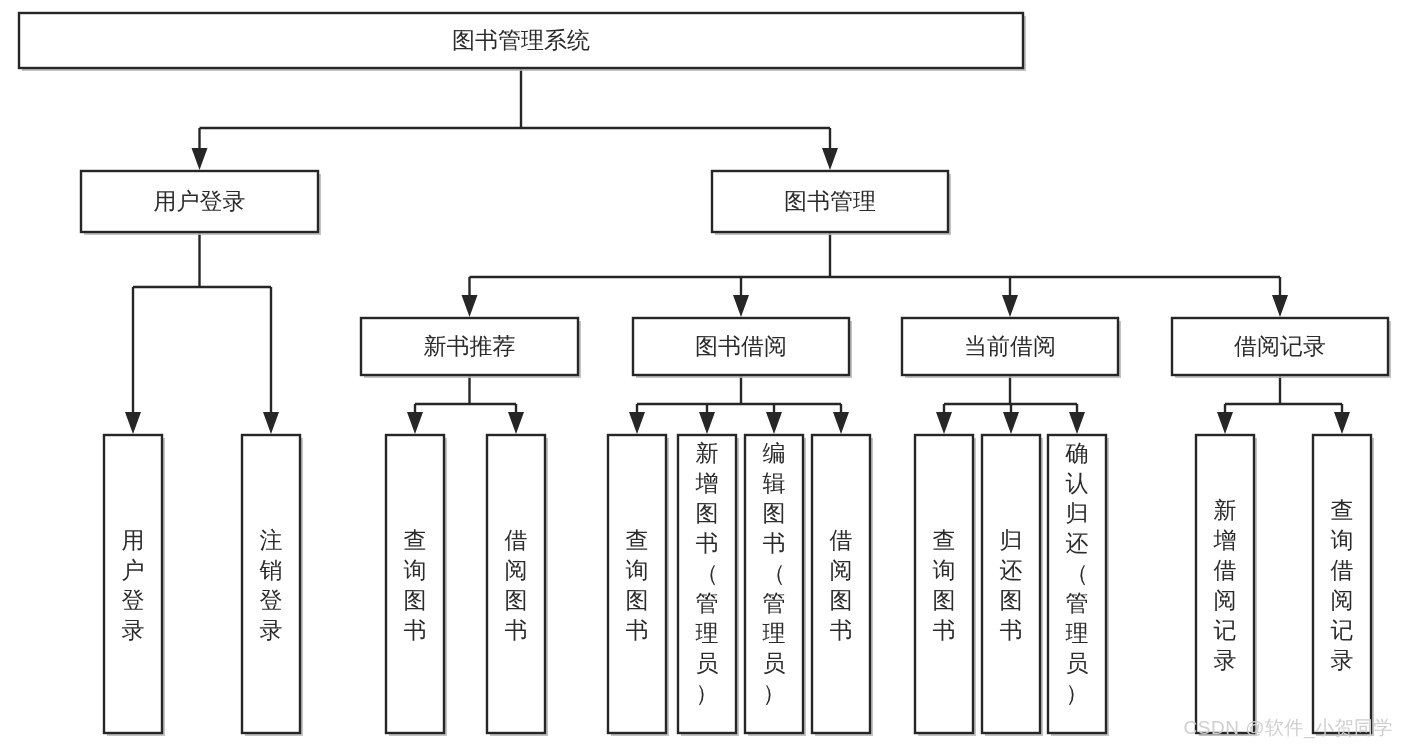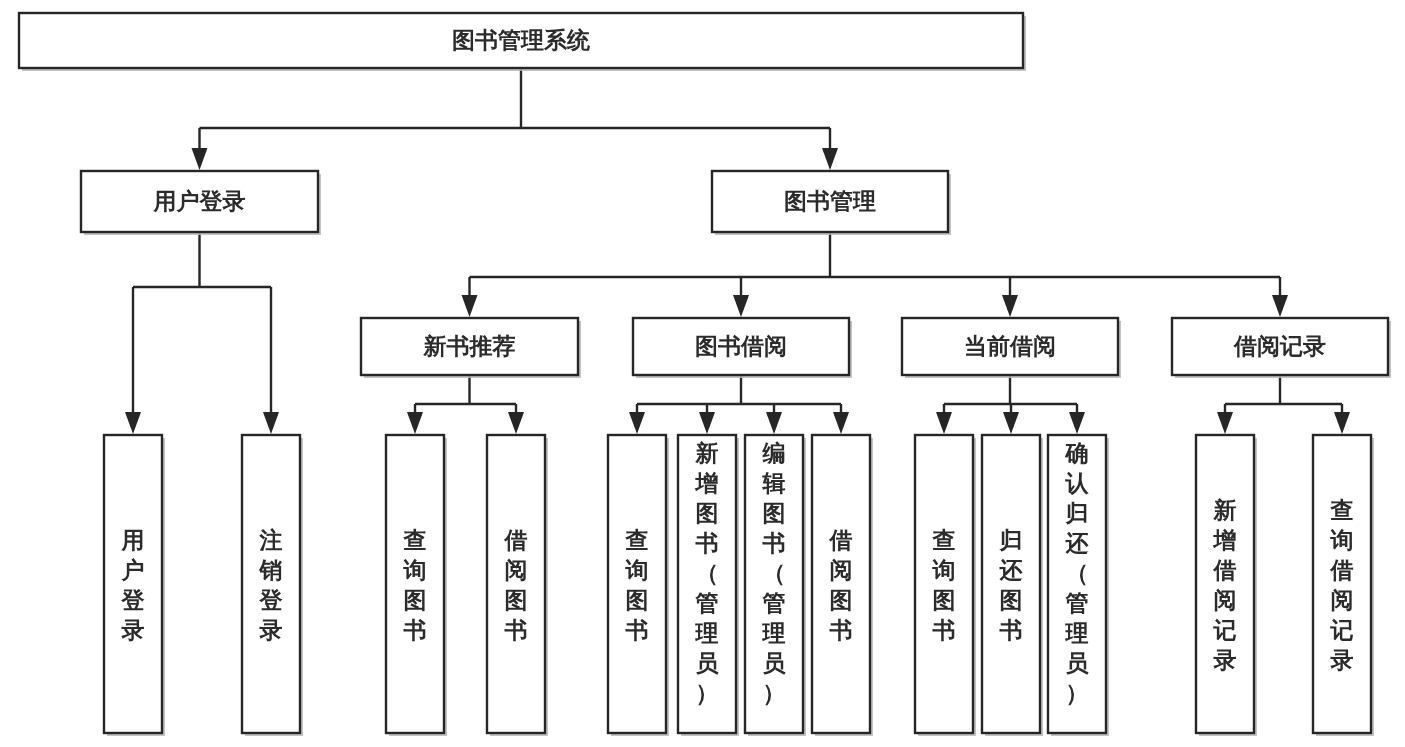--- a/index.html
+++ b/index.html
@@ -11,21 +11,20 @@
     width: 1405px;
     height: 747px;
     font-family: "Liberation Sans", "DejaVu Sans", sans-serif;
     overflow: hidden;
   }
   #diagram-root {
     position: relative;
     width: 1405px;
     height: 747px;
     background: #ffffff;
-    font-weight: bold;
   }
   svg#flow-svg {
     position: absolute;
     left: 0;
     top: 0;
     width: 1405px;
     height: 747px;
     display: block;
   }
   .node-rect {
@@ -286,13 +285,14 @@
           <rect x="1313" y="435" width="58" height="298" class="node-rect"></rect>
           <text x="1342" y="518" class="node-label-v">查</text>
           <text x="1342" y="548" class="node-label-v">询</text>
           <text x="1342" y="578" class="node-label-v">借</text>
           <text x="1342" y="608" class="node-label-v">阅</text>
           <text x="1342" y="638" class="node-label-v">记</text>
           <text x="1342" y="668" class="node-label-v">录</text>
         </g>
       </g>
   </svg>
+  <div class="watermark">CSDN @软件_小贺同学</div>
 </div>
 
 </body></html>

